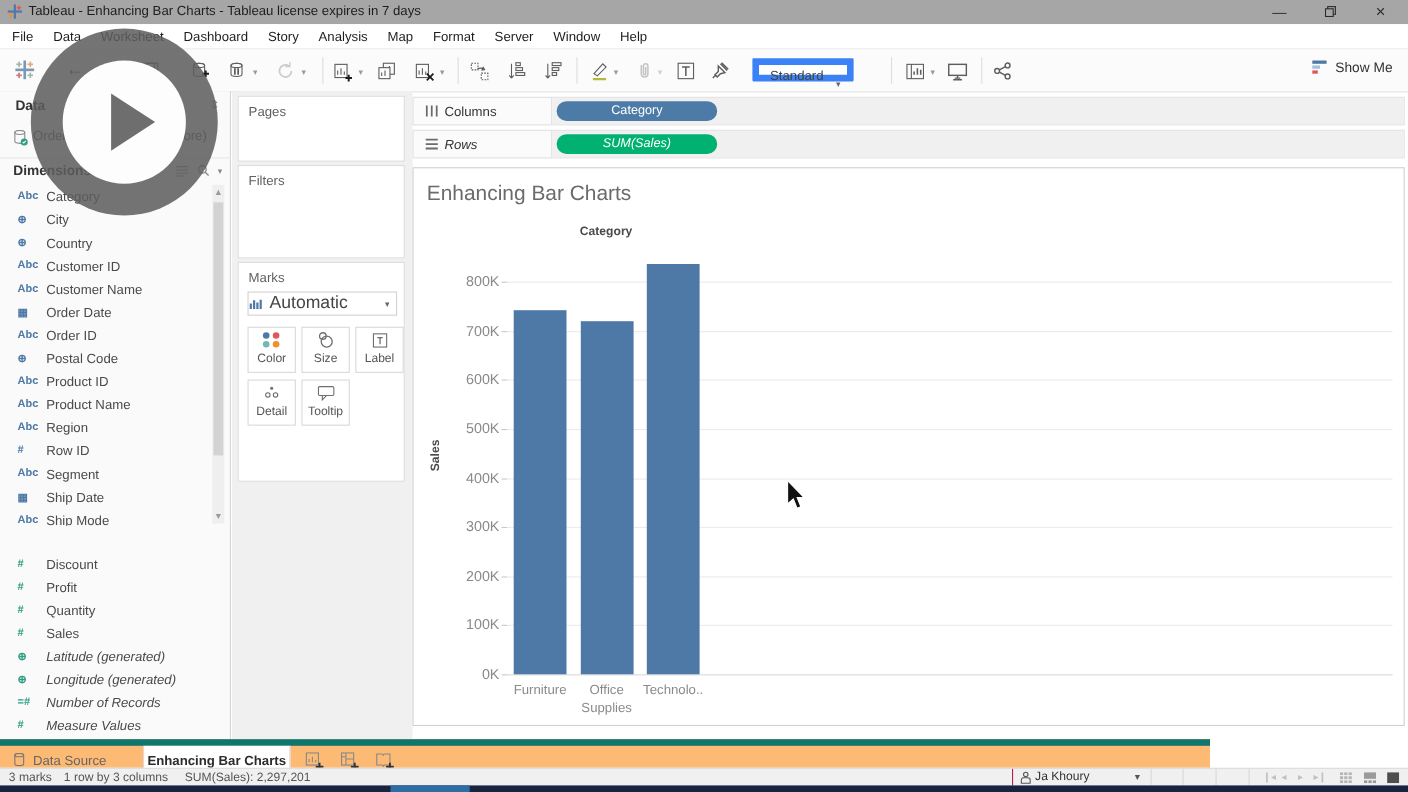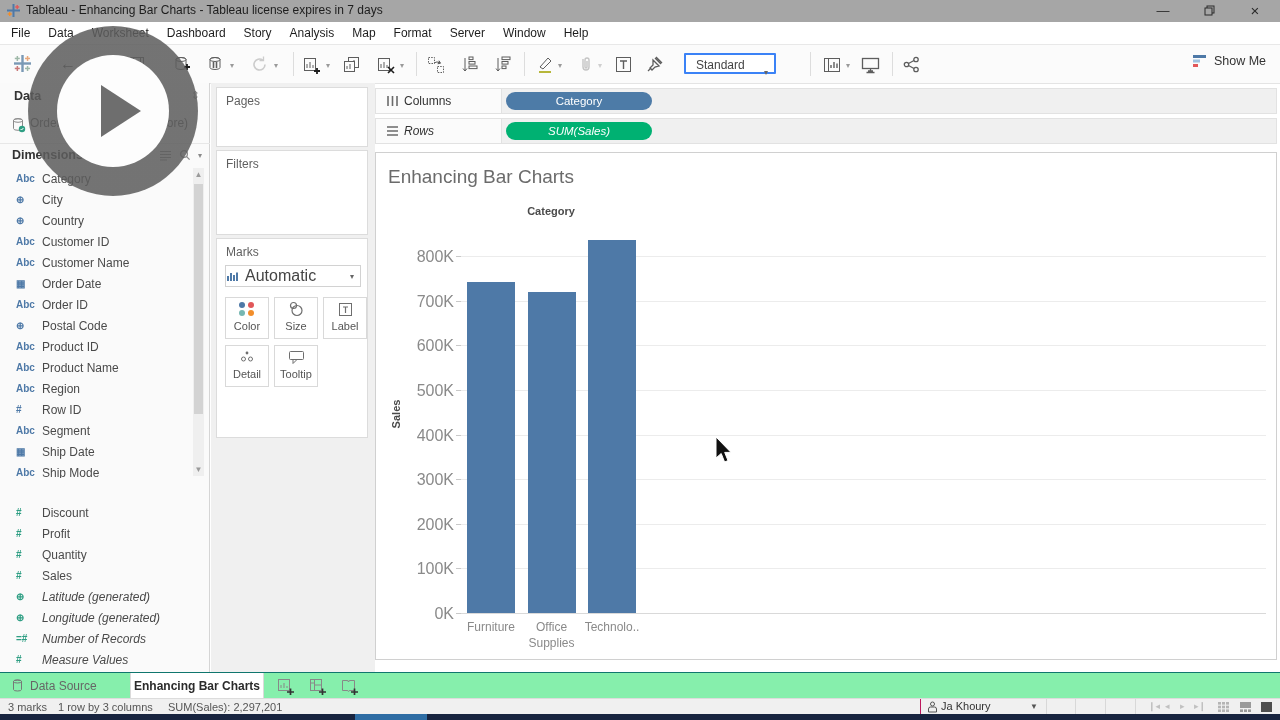--- a/index.html
+++ b/index.html
@@ -17,21 +17,21 @@
   
   #menubar{left:0;top:22px;width:1280px;height:23px;background:#fff;border-bottom:1px solid #e8e8e8;display:flex;align-items:center;padding-left:2px;box-sizing:border-box;}
   .menu-item{padding:0 9px;font-size:12px;color:#1d1d1d;line-height:22px;}
 
   
   #toolbar{left:0;top:45px;width:1280px;height:38px;background:#fbfbfb;border-bottom:1px solid #e4e4e4;}
   .ti{position:absolute;top:10px;color:#6e6e6e;}
   .ti.gl{font-size:16px;line-height:18px;}
   .caret{position:absolute;top:16px;font-size:8px;color:#9a9a9a;}
   .tsep{position:absolute;top:7px;width:1px;height:24px;background:#ddd;}
-  #fit-box{position:absolute;left:684px;top:8px;width:92px;height:21px;border:2px solid #3b82f6;background:#fff;border-radius:1px;
+  #fit-box{position:absolute;left:684px;top:8px;width:92px;height:21px;border:6px solid #3b82f6;background:#fff;border-radius:1px;
            font-size:12px;color:#444;line-height:21px;padding-left:10px;box-sizing:border-box;}
   #fit-box .fb-caret{position:absolute;right:6px;top:7px;font-size:8px;color:#666;}
   #show-me{position:absolute;right:14px;top:8px;display:flex;align-items:center;gap:6px;font-size:12.5px;color:#333;}
 
   
   #sidebar{left:0;top:83px;width:210px;height:589px;background:#fafafa;border-right:1px solid #d5d5d5;box-sizing:border-box;}
   #pane-tabs{position:absolute;left:0;top:2px;width:210px;height:24px;}
   #tab-data{position:absolute;left:14px;top:4px;font-weight:bold;font-size:12.5px;color:#333;}
   #tab-analytics{position:absolute;left:112px;top:4px;font-size:12.5px;color:#666;}
   #pane-sort-icon{position:absolute;right:10px;top:4px;color:#8a8a8a;font-size:11px;}
@@ -82,26 +82,26 @@
 
   
   #worksheet{left:375px;top:152px;width:902px;height:508px;background:#fff;border:1px solid #d0d0d0;box-sizing:border-box;}
   #sheet-title{position:absolute;left:12px;top:13px;font-size:19px;color:#6b6b6b;}
   #col-header{position:absolute;left:85px;top:52px;width:180px;text-align:center;font-size:11px;font-weight:bold;color:#4a4a4a;}
   #ylabel{position:absolute;left:-10px;top:255px;width:60px;text-align:center;font-size:11px;font-weight:bold;color:#4a4a4a;transform:rotate(-90deg);}
   #plot-area{position:absolute;left:0;top:0;width:900px;height:506px;}
   .gridline{position:absolute;left:85px;width:805px;height:1px;background:#ececec;}
   .gridline.zero{background:#d9d9d9;}
   .tickmark{position:absolute;left:80px;width:5px;height:1px;background:#c9c9c9;}
-  .ticklab{position:absolute;left:0;width:78px;text-align:right;font-size:16px;color:#8a8a8a;}
+  .ticklab{position:absolute;left:0;width:78px;text-align:right;font-size:13px;color:#8a8a8a;}
   .bar{position:absolute;width:48px;}
   .xlab{position:absolute;width:92px;text-align:center;font-size:12px;color:#8a8a8a;line-height:16px;}
 
   
-  #sheet-tabs{left:0;top:672px;width:1280px;height:26px;background:#86efac;border-top:1px solid #0f766e;box-sizing:border-box;}
+  #sheet-tabs{left:0;top:672px;width:1100px;height:26px;background:#fdba74;border-top:6px solid #0f766e;box-sizing:border-box;}
   #tab-datasource{position:absolute;left:0;top:0;width:131px;height:25px;border-right:1px solid #dadada;display:flex;align-items:center;gap:7px;padding-left:12px;box-sizing:border-box;color:#666;}
   #tab-sheet{position:absolute;left:131px;top:0;width:132px;height:25px;background:#fff;border-right:1px solid #dadada;display:flex;align-items:center;justify-content:center;color:#2b2b2b;font-weight:bold;font-size:12px;}
   .newtab-btn{position:absolute;top:3px;width:24px;height:20px;display:flex;align-items:center;justify-content:center;}
 
   
   #statusbar{left:0;top:698px;width:1280px;height:16px;background:#f0f0f0;border-top:1px solid #dcdcdc;box-sizing:border-box;font-size:11px;color:#555;}
   #statusbar .sitem{position:absolute;top:1px;line-height:14px;}
   #user-dd{position:absolute;left:920px;top:0;width:125px;height:15px;border-left:1px solid #be185d;border-right:1px solid #d8d8d8;}
   #user-dd .uname{position:absolute;left:20px;top:1px;color:#333;}
   #user-dd .ucaret{position:absolute;right:8px;top:3px;font-size:8px;color:#555;}

